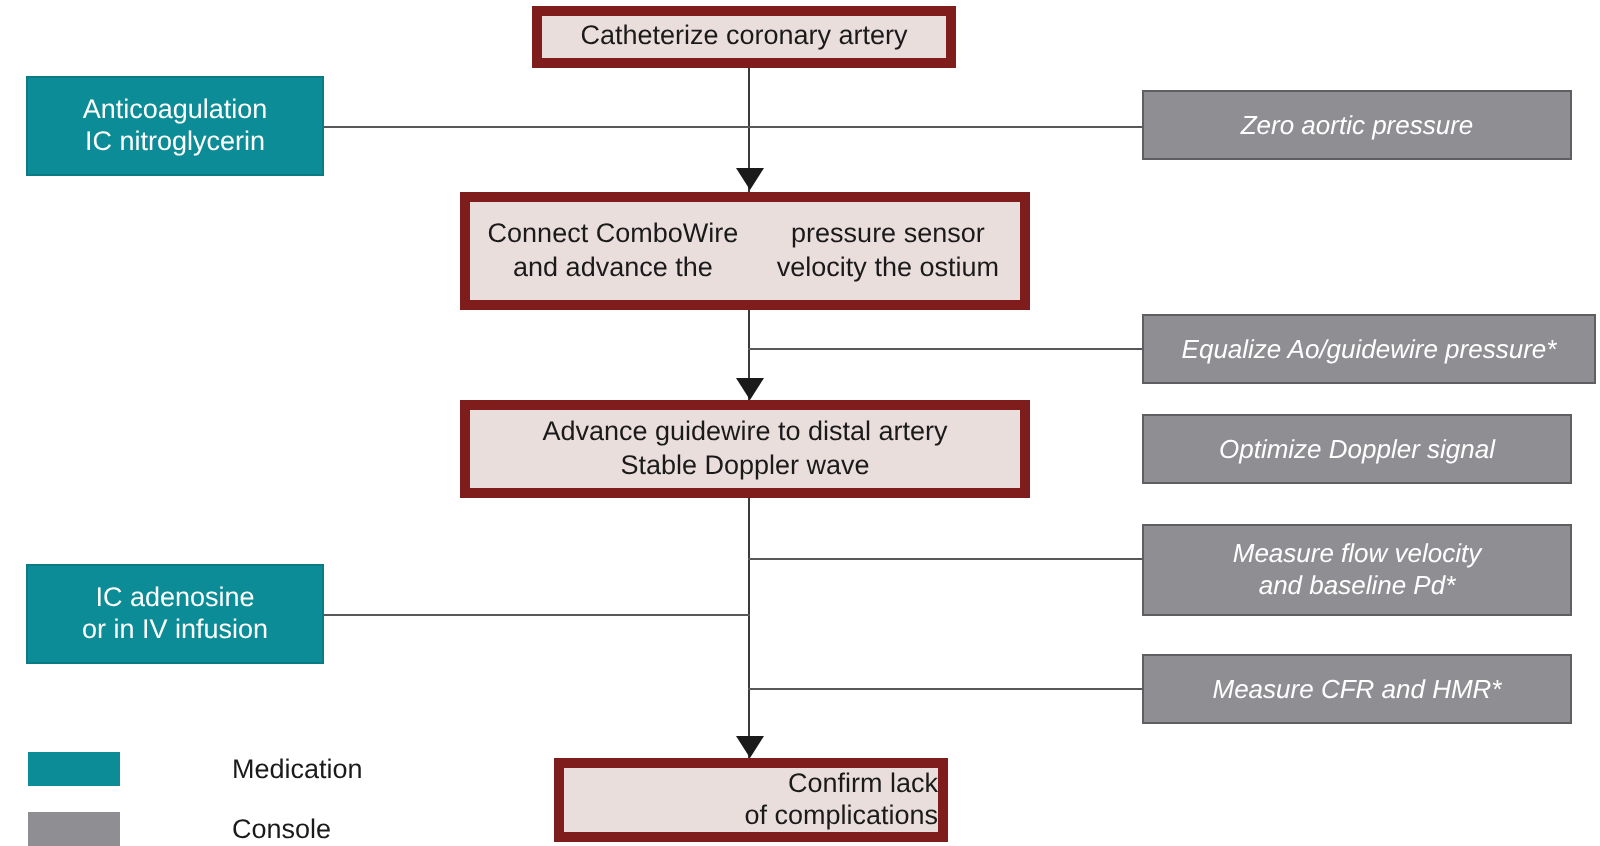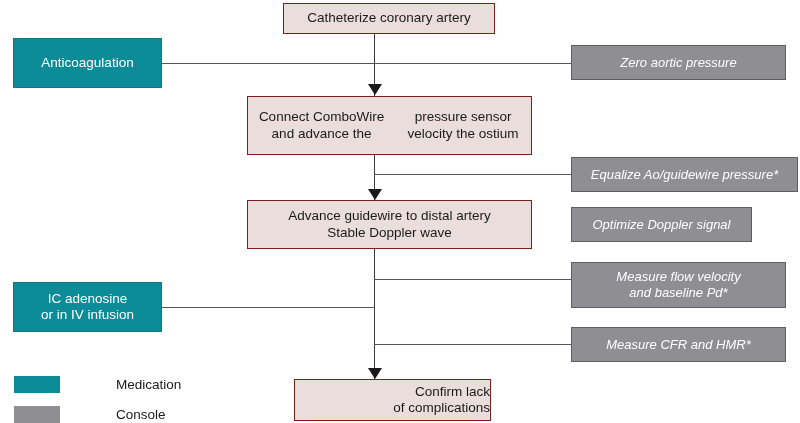--- a/index.html
+++ b/index.html
@@ -26,24 +26,23 @@
     align-items: center;
     justify-content: center;
     text-align: center;
     line-height: 1.22;
     z-index: 3;
   }
   .node span { display: block; }
 
   .process {
     background: #eadedd;
-    border: 1px solid #7f1d1d;
+    border: 5px solid #7f1d1d;
     color: #1a1a1a;
     font-size: 13.5px;
-    margin-left: 17px;
   }
 
   .console {
     background: #8e8e93;
     border: 1px solid #5e5e63;
     color: #ffffff;
     font-size: 13px;
     font-style: italic;
   }
 
@@ -142,36 +141,37 @@
     <span>Stable Doppler wave</span>
   </div>
 
   <div class="node process" style="left:277px; top:379px; width:197px; height:42px; flex-direction:column;align-items:flex-end;">
     <span>Confirm lack</span>
     <span>of complications</span>
   </div>
 
   <div class="node medication" style="left:13px; top:38px; width:149px; height:50px; flex-direction:column;">
     <span>Anticoagulation</span>
+    <span>IC nitroglycerin</span>
   </div>
 
   <div class="node medication" style="left:13px; top:282px; width:149px; height:50px; flex-direction:column;">
     <span>IC adenosine</span>
     <span>or in IV infusion</span>
   </div>
 
   <div class="node console" style="left:571px; top:45px; width:215px; height:35px;">
     <span>Zero aortic pressure</span>
   </div>
 
   <div class="node console" style="left:571px; top:157px; width:227px; height:35px;">
     <span>Equalize Ao/guidewire pressure*</span>
   </div>
 
-  <div class="node console" style="left:571px; top:207px; width:181px; height:35px;">
+  <div class="node console" style="left:571px; top:207px; width:215px; height:35px;">
     <span>Optimize Doppler signal</span>
   </div>
 
   <div class="node console" style="left:571px; top:262px; width:215px; height:46px; flex-direction:column;">
     <span>Measure flow velocity</span>
     <span>and baseline Pd*</span>
   </div>
 
   <div class="node console" style="left:571px; top:327px; width:215px; height:35px;">
     <span>Measure CFR and HMR*</span>

